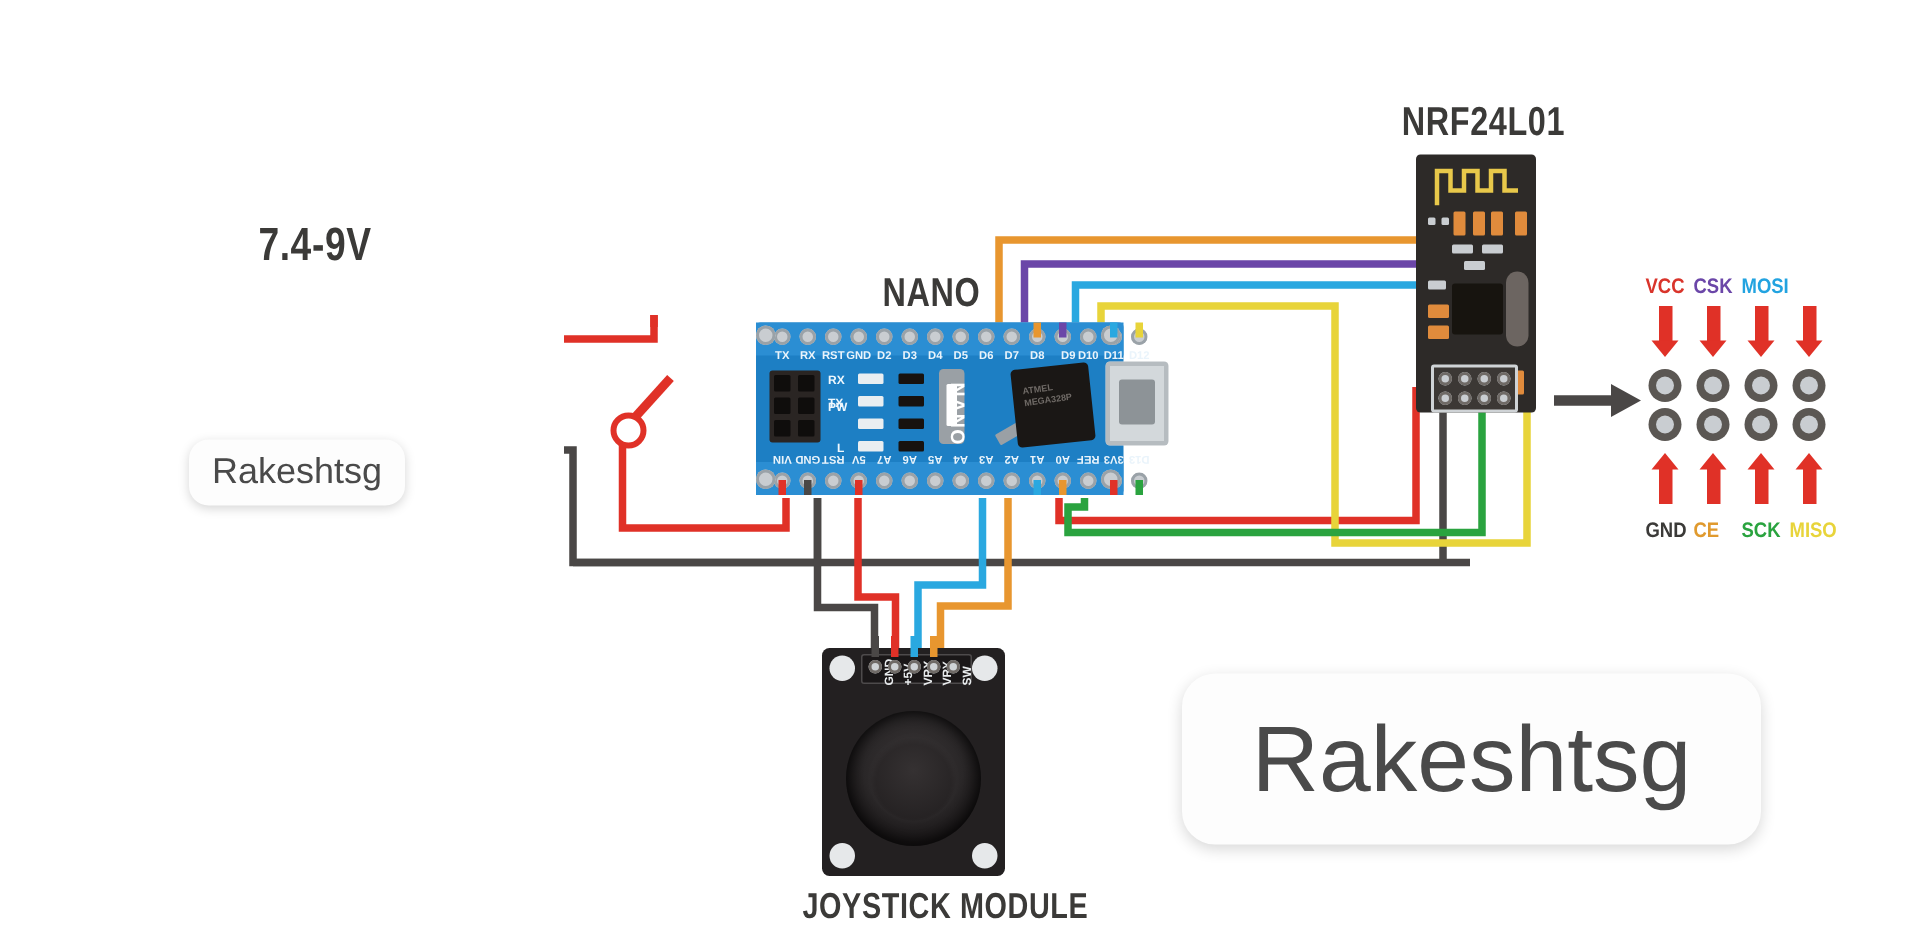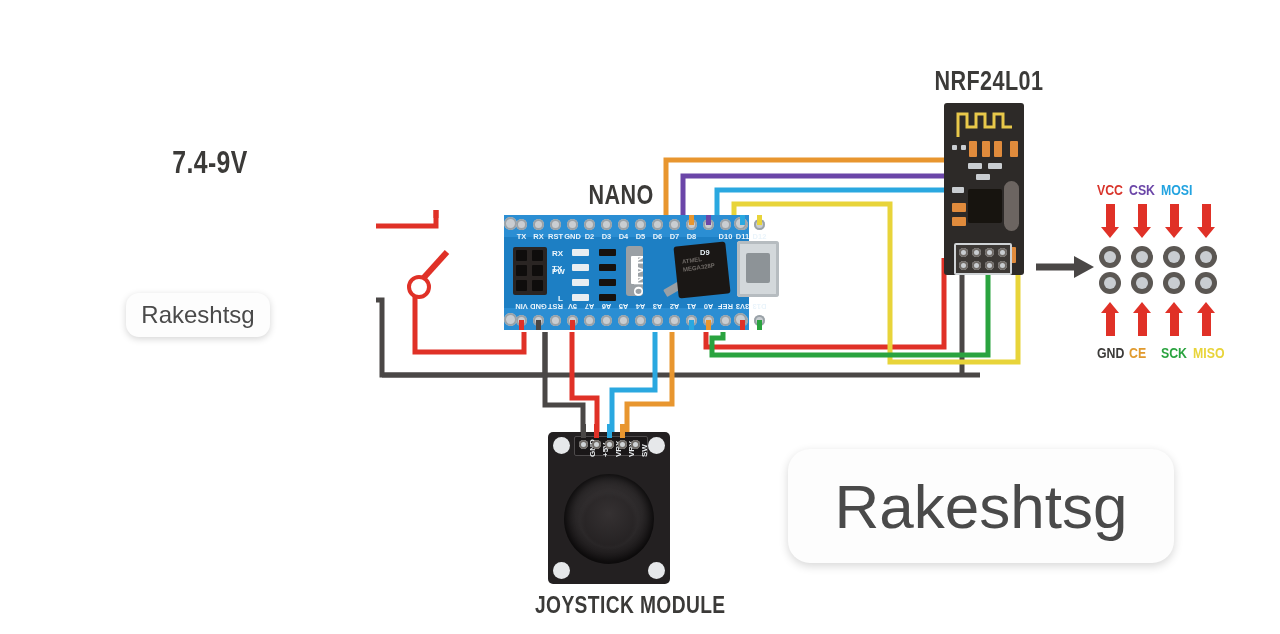--- a/index.html
+++ b/index.html
@@ -205,21 +205,21 @@
       <div class="pinlabel" style="left: 111px; top: 17px; width: 17px; text-align: center;">D4</div>
       <div class="pad" style="left: 131px; top: 4px;"></div>
       <div class="pinlabel" style="left: 128px; top: 17px; width: 17px; text-align: center;">D5</div>
       <div class="pad" style="left: 148px; top: 4px;"></div>
       <div class="pinlabel" style="left: 145px; top: 17px; width: 17px; text-align: center;">D6</div>
       <div class="pad" style="left: 165px; top: 4px;"></div>
       <div class="pinlabel" style="left: 162px; top: 17px; width: 17px; text-align: center;">D7</div>
       <div class="pad" style="left: 182px; top: 4px;"></div>
       <div class="pinlabel" style="left: 179px; top: 17px; width: 17px; text-align: center;">D8</div>
       <div class="pad" style="left: 199px; top: 4px;"></div>
-      <div class="pinlabel" style="left: 196px; top: 33px; width: 17px; text-align: left;">D9</div>
+      <div class="pinlabel" style="left: 196px; top: 17px; width: 17px; text-align: right;">D9</div>
       <div class="pad" style="left: 216px; top: 4px;"></div>
       <div class="pinlabel" style="left: 213px; top: 17px; width: 17px; text-align: center;">D10</div>
       <div class="pad" style="left: 233px; top: 4px;"></div>
       <div class="pinlabel" style="left: 230px; top: 17px; width: 17px; text-align: center;">D11</div>
       <div class="pad" style="left: 250px; top: 4px;"></div>
       <div class="pinlabel" style="left: 247px; top: 17px; width: 17px; text-align: center;">D12</div>
       <div class="pad" style="left: 12px; top: 100px;"></div>
       <div class="pinlabel flip" style="left: 9px; top: 87px; width: 17px; text-align: center;">VIN</div>
       <div class="pad" style="left: 29px; top: 100px;"></div>
       <div class="pinlabel flip" style="left: 26px; top: 87px; width: 17px; text-align: center;">GND</div>

